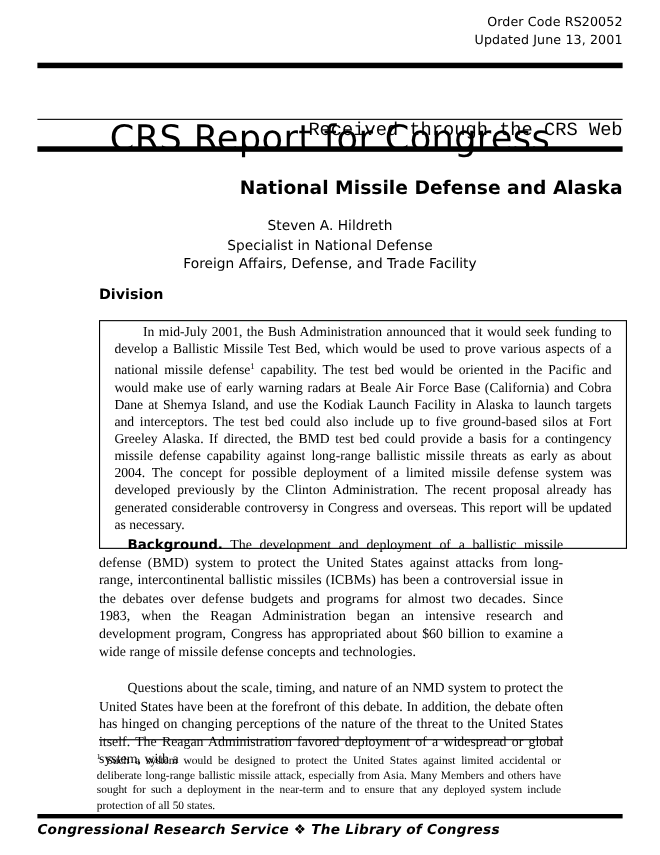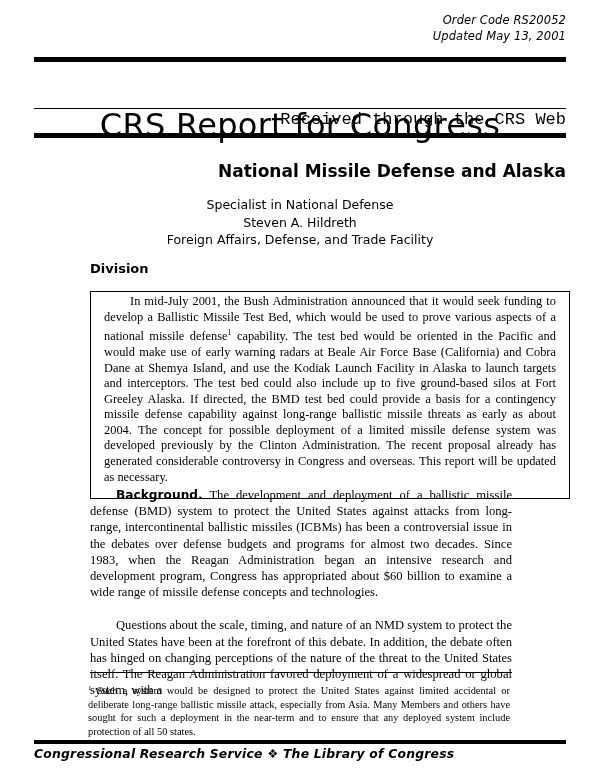--- a/index.html
+++ b/index.html
@@ -29,21 +29,21 @@
     position: absolute;
     left: 34px;
     top: 12px;
     width: 532px;
     text-align: right;
     font-family: "DejaVu Sans", sans-serif;
     font-size: 11.5px;
     line-height: 16px;
     letter-spacing: 0.1px;
   }
-  .doc-header div { white-space: nowrap; font-style: italic; }
+  .doc-header div { white-space: nowrap; }
 
   .rule-thick-top {
     position: absolute;
     left: 34px;
     top: 57px;
     width: 532px;
     height: 5px;
     background: #000;
   }
   .masthead-title {
@@ -203,34 +203,34 @@
     letter-spacing: 0.2px;
   }
 </style>
 </head>
 <body>
 
 <div class="page">
 
   <div class="doc-header">
     <div>Order Code RS20052</div>
-    <div>Updated May 13, 2001</div>
+    <div>Updated June 13, 2001</div>
   </div>
 
   <div class="rule-thick-top"></div>
   <div class="masthead-title">CRS Report for Congress</div>
   <div class="rule-thin-mid"></div>
   <div class="masthead-sub">Received through the CRS Web</div>
   <div class="rule-thick-bot"></div>
 
   <div class="report-title">National Missile Defense and Alaska</div>
 
   <div class="byline">
+    <div>Steven A. Hildreth</div>
     <div>Specialist in National Defense</div>
-    <div>Steven A. Hildreth</div>
     <div>Foreign Affairs, Defense, and Trade Facility</div>
   </div>
 
   <div class="summary-heading">Division</div>
 
   <div class="summary-box">
     <p><span>In mid-July 2001, the Bush Administration announced that it would seek funding to develop a Ballistic Missile Test Bed, which would be used to prove various aspects of a national missile defense</span><sup class="fn">1</sup><span> capability.  The test bed would be oriented in the Pacific and would make use of early warning radars at Beale Air Force Base (California) and Cobra Dane at Shemya Island, and use the Kodiak Launch Facility in Alaska to launch targets and interceptors.  The test bed could also include up to five ground-based silos at Fort Greeley Alaska.  If directed, the BMD test bed could provide a basis for a contingency missile defense capability against long-range ballistic missile threats as early as about 2004.  The concept for possible deployment of a limited missile defense system was developed previously by the Clinton Administration.  The recent proposal already has generated considerable controversy in Congress and overseas.  This report will be updated as necessary.</span></p>
   </div>
 
   <div class="body-area">

